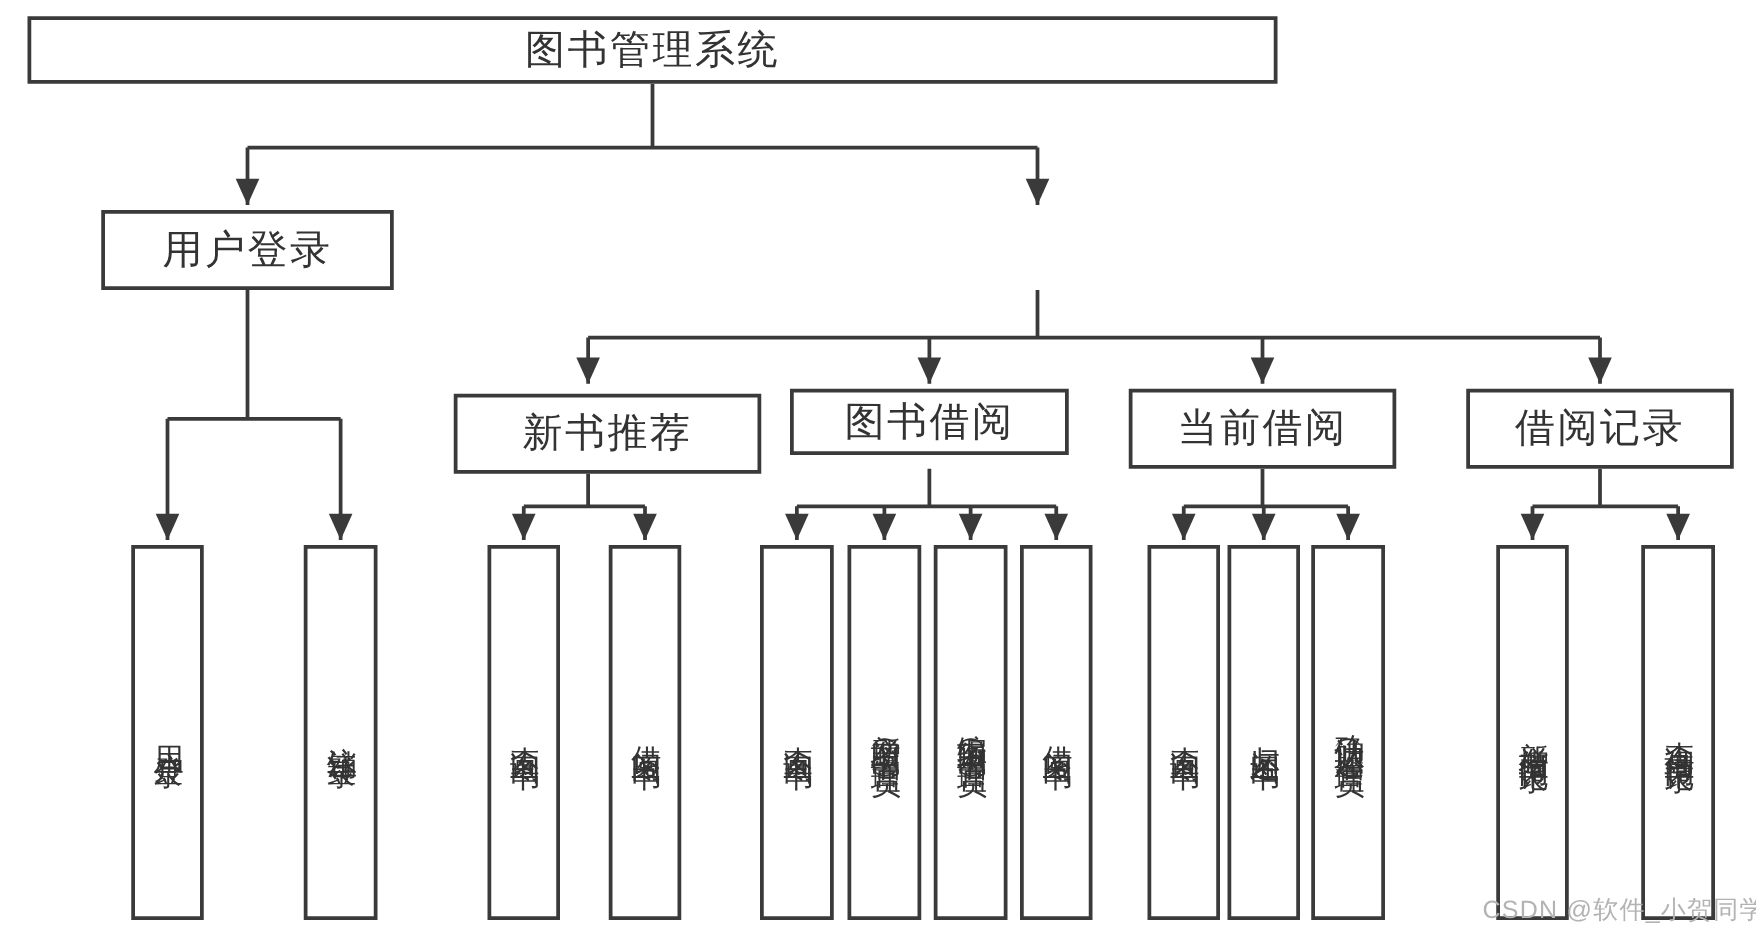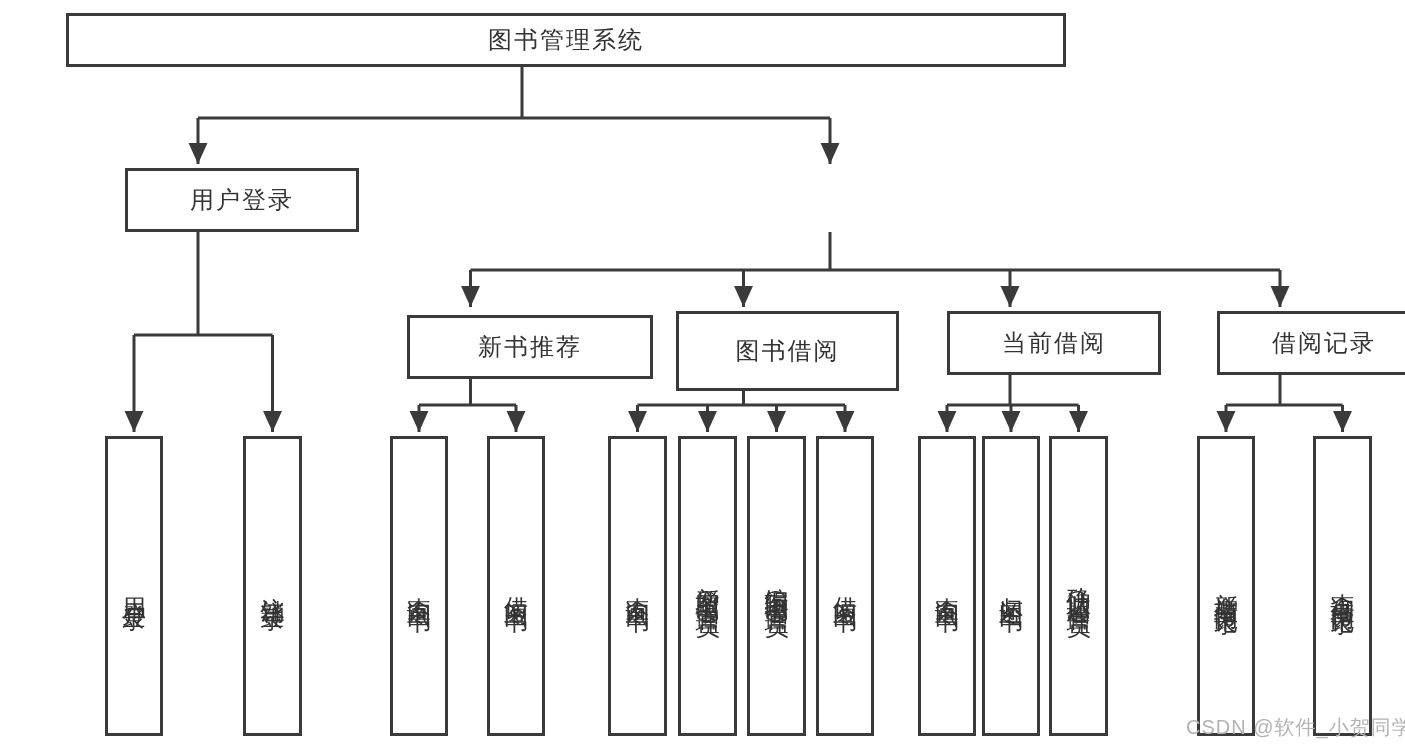--- a/index.html
+++ b/index.html
@@ -27,23 +27,22 @@
     background: #ffffff;
     border: 3px solid #3a3a3a;
     color: #333333;
     display: flex;
     align-items: center;
     justify-content: center;
     z-index: 1;
     text-align: center;
   }
   .h-node {
-    font-size: 24px;
+    font-size: 32px;
     letter-spacing: 2px;
-    margin-left: 44px;
   }
   .v-node {
     writing-mode: vertical-rl;
     text-orientation: mixed;
     font-size: 24px;
     letter-spacing: 4px;
     white-space: nowrap;
   }
   .watermark {
     position: absolute;
@@ -117,21 +116,21 @@
         <line x1="1342.5" y1="405" x2="1342.5" y2="432" marker-end="url(#arrow)"></line>
       </g>
     </g>
   </svg>
 
   <div class="node h-node" style="left:22px; top:13px; width:1000px; height:54px;">图书管理系统</div>
 
   <div class="node h-node" style="left:81px; top:168px; width:234px; height:64px;">用户登录</div>
 
   <div class="node h-node" style="left:363px; top:315px; width:246px; height:64px;">新书推荐</div>
-  <div class="node h-node" style="left:632px; top:311px; width:223px; height:80px;">图书借阅</div>
+  <div class="node h-node" style="left:632px; top:311px; width:223px; height:53px;">图书借阅</div>
   <div class="node h-node" style="left:1173px; top:311px; width:214px; height:64px;">借阅记录</div>
   <div class="node h-node" style="left:903px; top:311px; width:214px; height:64px;">当前借阅</div>
 
   <div class="node v-node" style="left:105px; top:436px; width:58px; height:300px;">用户登录</div>
   <div class="node v-node" style="left:243px; top:436px; width:59px; height:300px;">注销登录</div>
 
   <div class="node v-node" style="left:390px; top:436px; width:58px; height:300px;">查询图书</div>
   <div class="node v-node" style="left:487px; top:436px; width:58px; height:300px;">借阅图书</div>
 
   <div class="node v-node" style="left:608px; top:436px; width:59px; height:300px;">查询图书</div>

